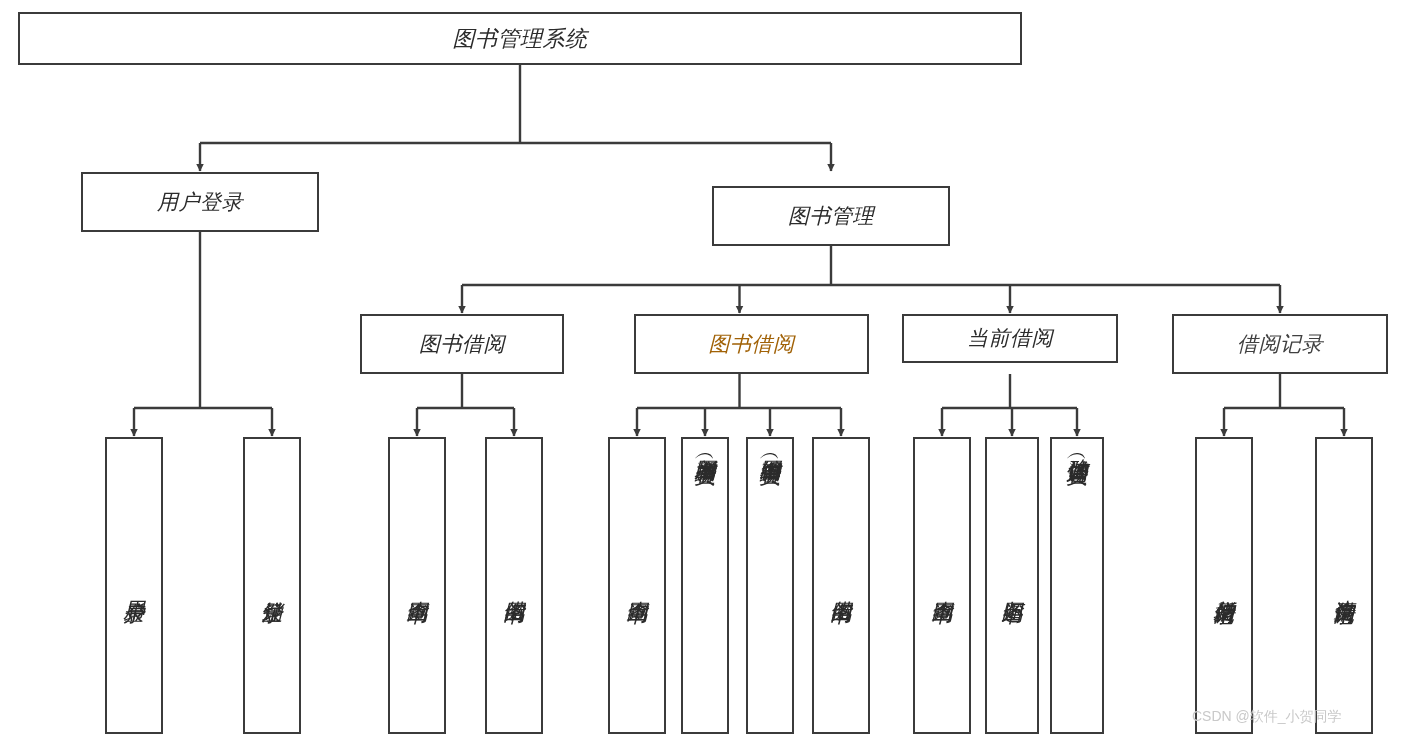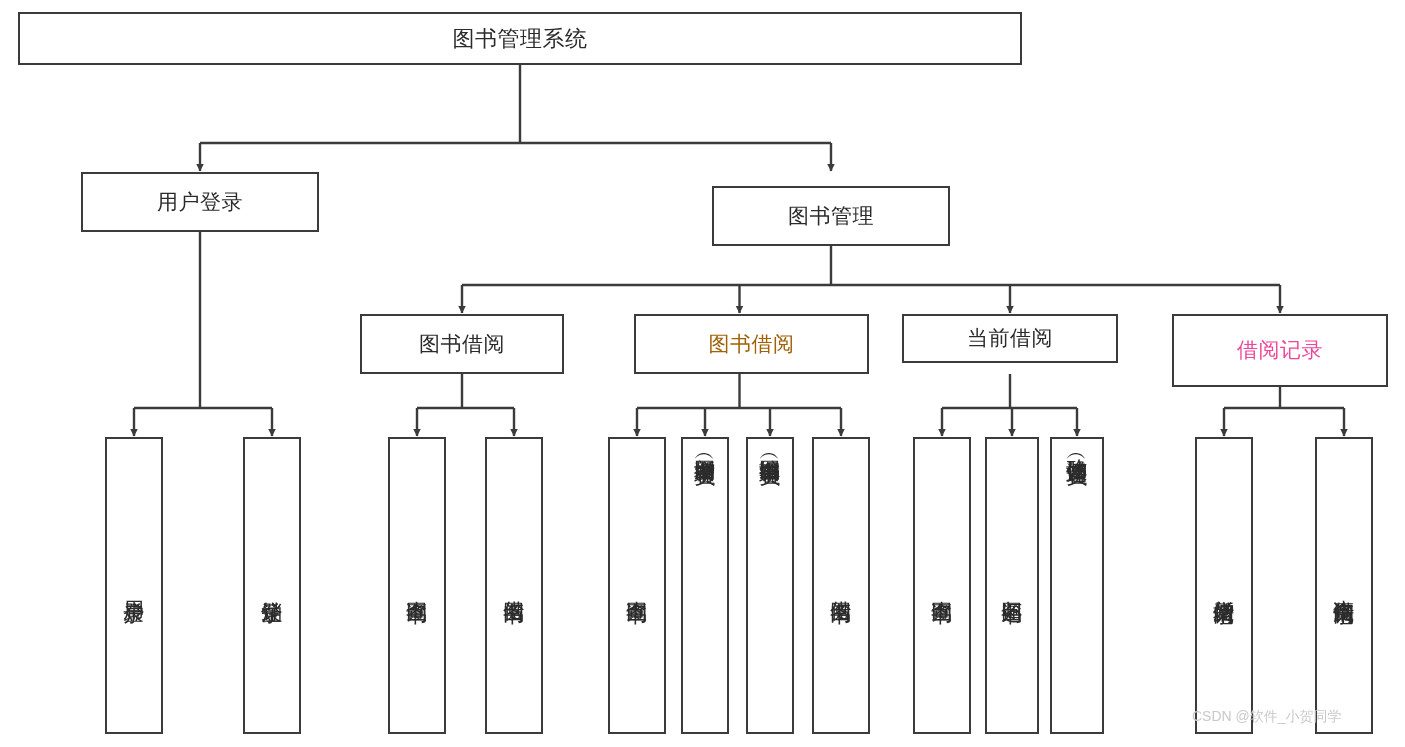--- a/index.html
+++ b/index.html
@@ -17,20 +17,21 @@
     display:flex;
     align-items:center;
     justify-content:center;
     color:#2b2b2b;
   }
   .node .label{
     display:block;
     text-align:right;
     line-height:1.06;
     letter-spacing:0.5px;
+    font-style:italic;
   }
   .node.horizontal .label{
     writing-mode:horizontal-tb;
     font-size:21px;
   }
   .node.vertical{
     align-items:center;
     padding-top:0;
   }
   .node.vertical .label{
@@ -111,21 +112,21 @@
       </div>
       <div class="node horizontal" style="left: 360px; top: 314px; width: 204px; height: 60px; border-color: rgb(59, 59, 59); color: rgb(43, 43, 43);">
         <span class="label">图书借阅</span>
       </div>
       <div class="node horizontal" style="left: 634px; top: 314px; width: 235px; height: 60px; border-color: rgb(59, 59, 59); color: #a16207;">
         <span class="label">图书借阅</span>
       </div>
       <div class="node horizontal" style="left: 902px; top: 314px; width: 216px; height: 49px; border-color: rgb(59, 59, 59); color: rgb(43, 43, 43);">
         <span class="label">当前借阅</span>
       </div>
-      <div class="node horizontal" style="left: 1172px; top: 314px; width: 216px; height: 73px; border-color: rgb(59, 59, 59); color: #ec4899;">
+      <div class="node horizontal" style="left: 1172px; top: 314px; width: 216px; height: 60px; border-color: rgb(59, 59, 59); color: #404040;">
         <span class="label">借阅记录</span>
       </div>
       <div class="node vertical" style="left: 105px; top: 437px; width: 58px; height: 297px; border-color: rgb(59, 59, 59); color: rgb(43, 43, 43);">
         <span class="label">用户登录</span>
       </div>
       <div class="node vertical" style="left: 243px; top: 437px; width: 58px; height: 297px; border-color: rgb(59, 59, 59); color: rgb(43, 43, 43);">
         <span class="label">注销登录</span>
       </div>
       <div class="node vertical" style="left: 388px; top: 437px; width: 58px; height: 297px; border-color: rgb(59, 59, 59); color: rgb(43, 43, 43);">
         <span class="label">查询图书</span>

